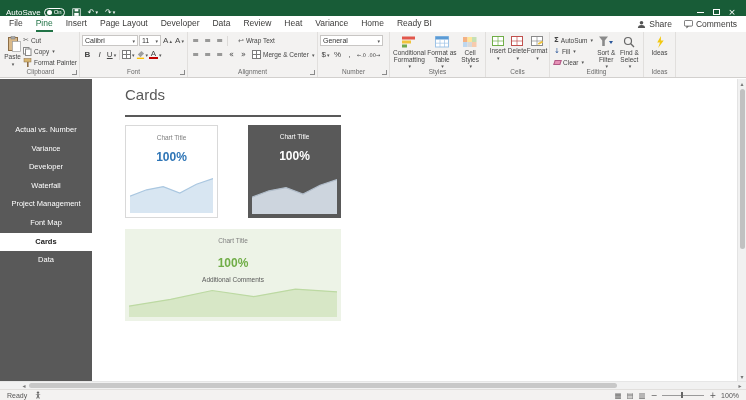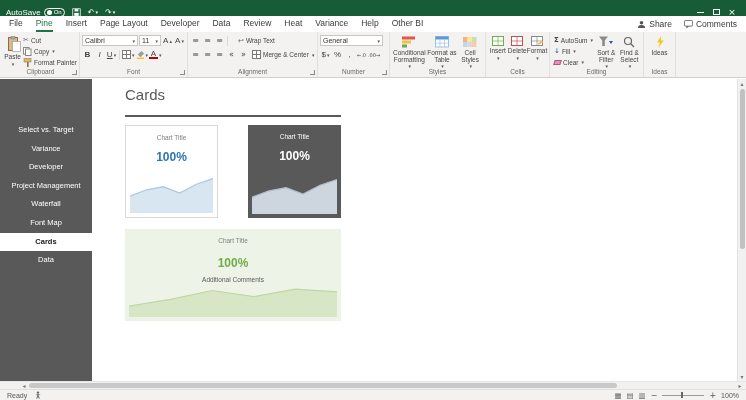--- a/index.html
+++ b/index.html
@@ -152,22 +152,22 @@
     <div class="tabs">
       <span class="mtab">File</span>
       <span class="mtab active">Pine</span>
       <span class="mtab">Insert</span>
       <span class="mtab">Page Layout</span>
       <span class="mtab">Developer</span>
       <span class="mtab">Data</span>
       <span class="mtab">Review</span>
       <span class="mtab">Heat</span>
       <span class="mtab">Variance</span>
-      <span class="mtab">Help</span>
-      <span class="mtab">Other BI</span>
+      <span class="mtab">Home</span>
+      <span class="mtab">Ready BI</span>
     </div>
     <div class="mright">
       <span class="mbtn">
         <svg class="icn9" viewBox="0 0 10 10">
             <circle cx="5" cy="3" r="2" fill="#555"></circle>
             <path d="M1 9 a4 3.5 0 0 1 8 0 Z" fill="#555"></path>
           </svg>
         <span>Share</span>
       </span>
       <span class="mbtn">
@@ -468,25 +468,25 @@
           <span>Ideas</span>
         </div>
       </div>
       <div class="rlabel"><span>Ideas</span></div>
     </div>
 
   </div>
 
   <div class="workspace">
     <div class="sidebar">
-      <div class="sitem">Select vs. Target</div>
+      <div class="sitem">Actual vs. Number</div>
       <div class="sitem">Variance</div>
       <div class="sitem">Developer</div>
+      <div class="sitem">Waterfall</div>
       <div class="sitem">Project Management</div>
-      <div class="sitem">Waterfall</div>
       <div class="sitem">Font Map</div>
       <div class="sitem active">Cards</div>
       <div class="sitem">Data</div>
     </div>
 
     <div class="main">
       <div class="page-title">Cards</div>
       <div class="title-rule"></div>
 
       <div class="card card1" style="background: rgb(255, 255, 255); border: 1px solid rgb(217, 217, 217);">

